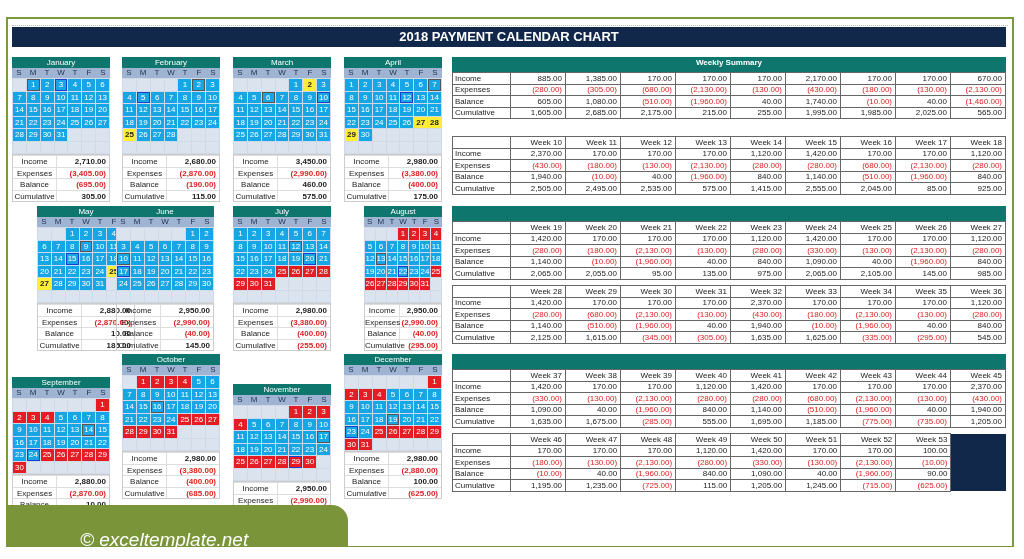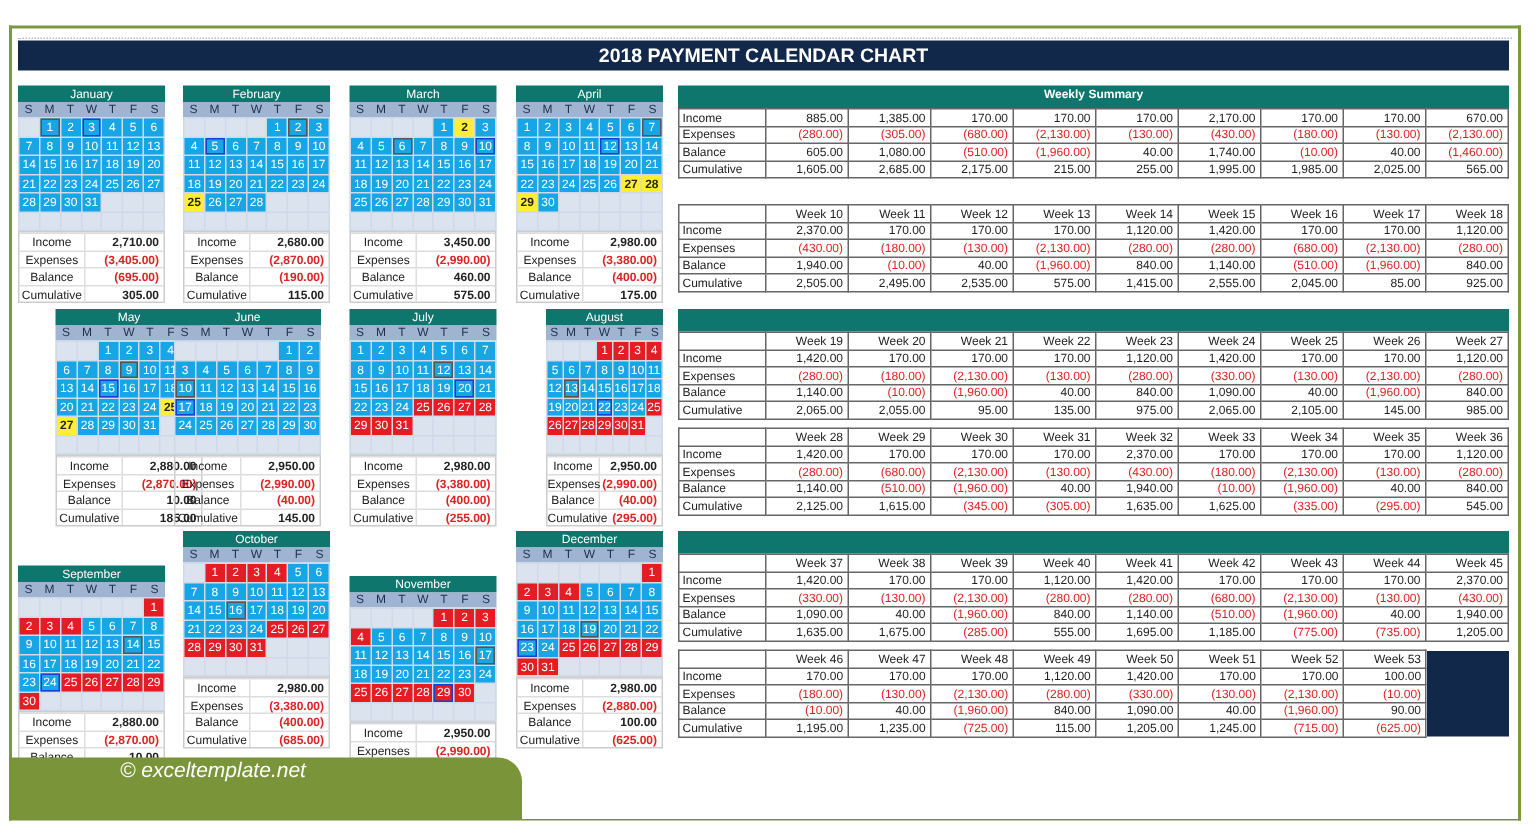--- a/index.html
+++ b/index.html
@@ -24,21 +24,21 @@
 .cal .sum .v{flex:1;text-align:right;font-size:8px;line-height:11px;padding-right:3px;font-weight:bold;color:#222}
 .cal .sum .v.neg{color:#d22}
 .wk{position:absolute;left:452px;width:554px;font-size:8px}
 .wk .hdr{background:#0f766e;color:#fff;font-weight:bold;text-align:center;height:15px;line-height:11px;font-size:8px}
 .wk table{border-collapse:collapse;width:100%;table-layout:fixed}
 .wk td{border:1px solid #666;height:11.5px;font-size:8px;text-align:right;padding-right:3px;color:#222;white-space:nowrap;overflow:hidden}
 .wk td.lbl{text-align:left;padding-left:2px;width:58px}
 .wk td.neg{color:#d22}
 .wk td.blank{background:#12284a;border:none}
 .footer{position:absolute;left:6px;top:505px;width:342px;height:42px;background:#7a943a;border-top-right-radius:16px}
-.footer span{position:absolute;left:74px;top:0;color:#fff;font-style:italic;font-size:14px}
+.footer span{position:absolute;left:74px;top:24px;color:#fff;font-style:italic;font-size:19px}
 .fline{position:absolute;left:348px;top:546px;width:666px;height:1px;background:#7a943a}
 </style>
 </head>
 <body>
 
 <div class="frame"></div>
 <div class="ruler"></div>
 <div class="title">2018 PAYMENT CALENDAR CHART</div>
 <div id="cals">
     <div class="cal" style="left: 12px; top: 57px;">

